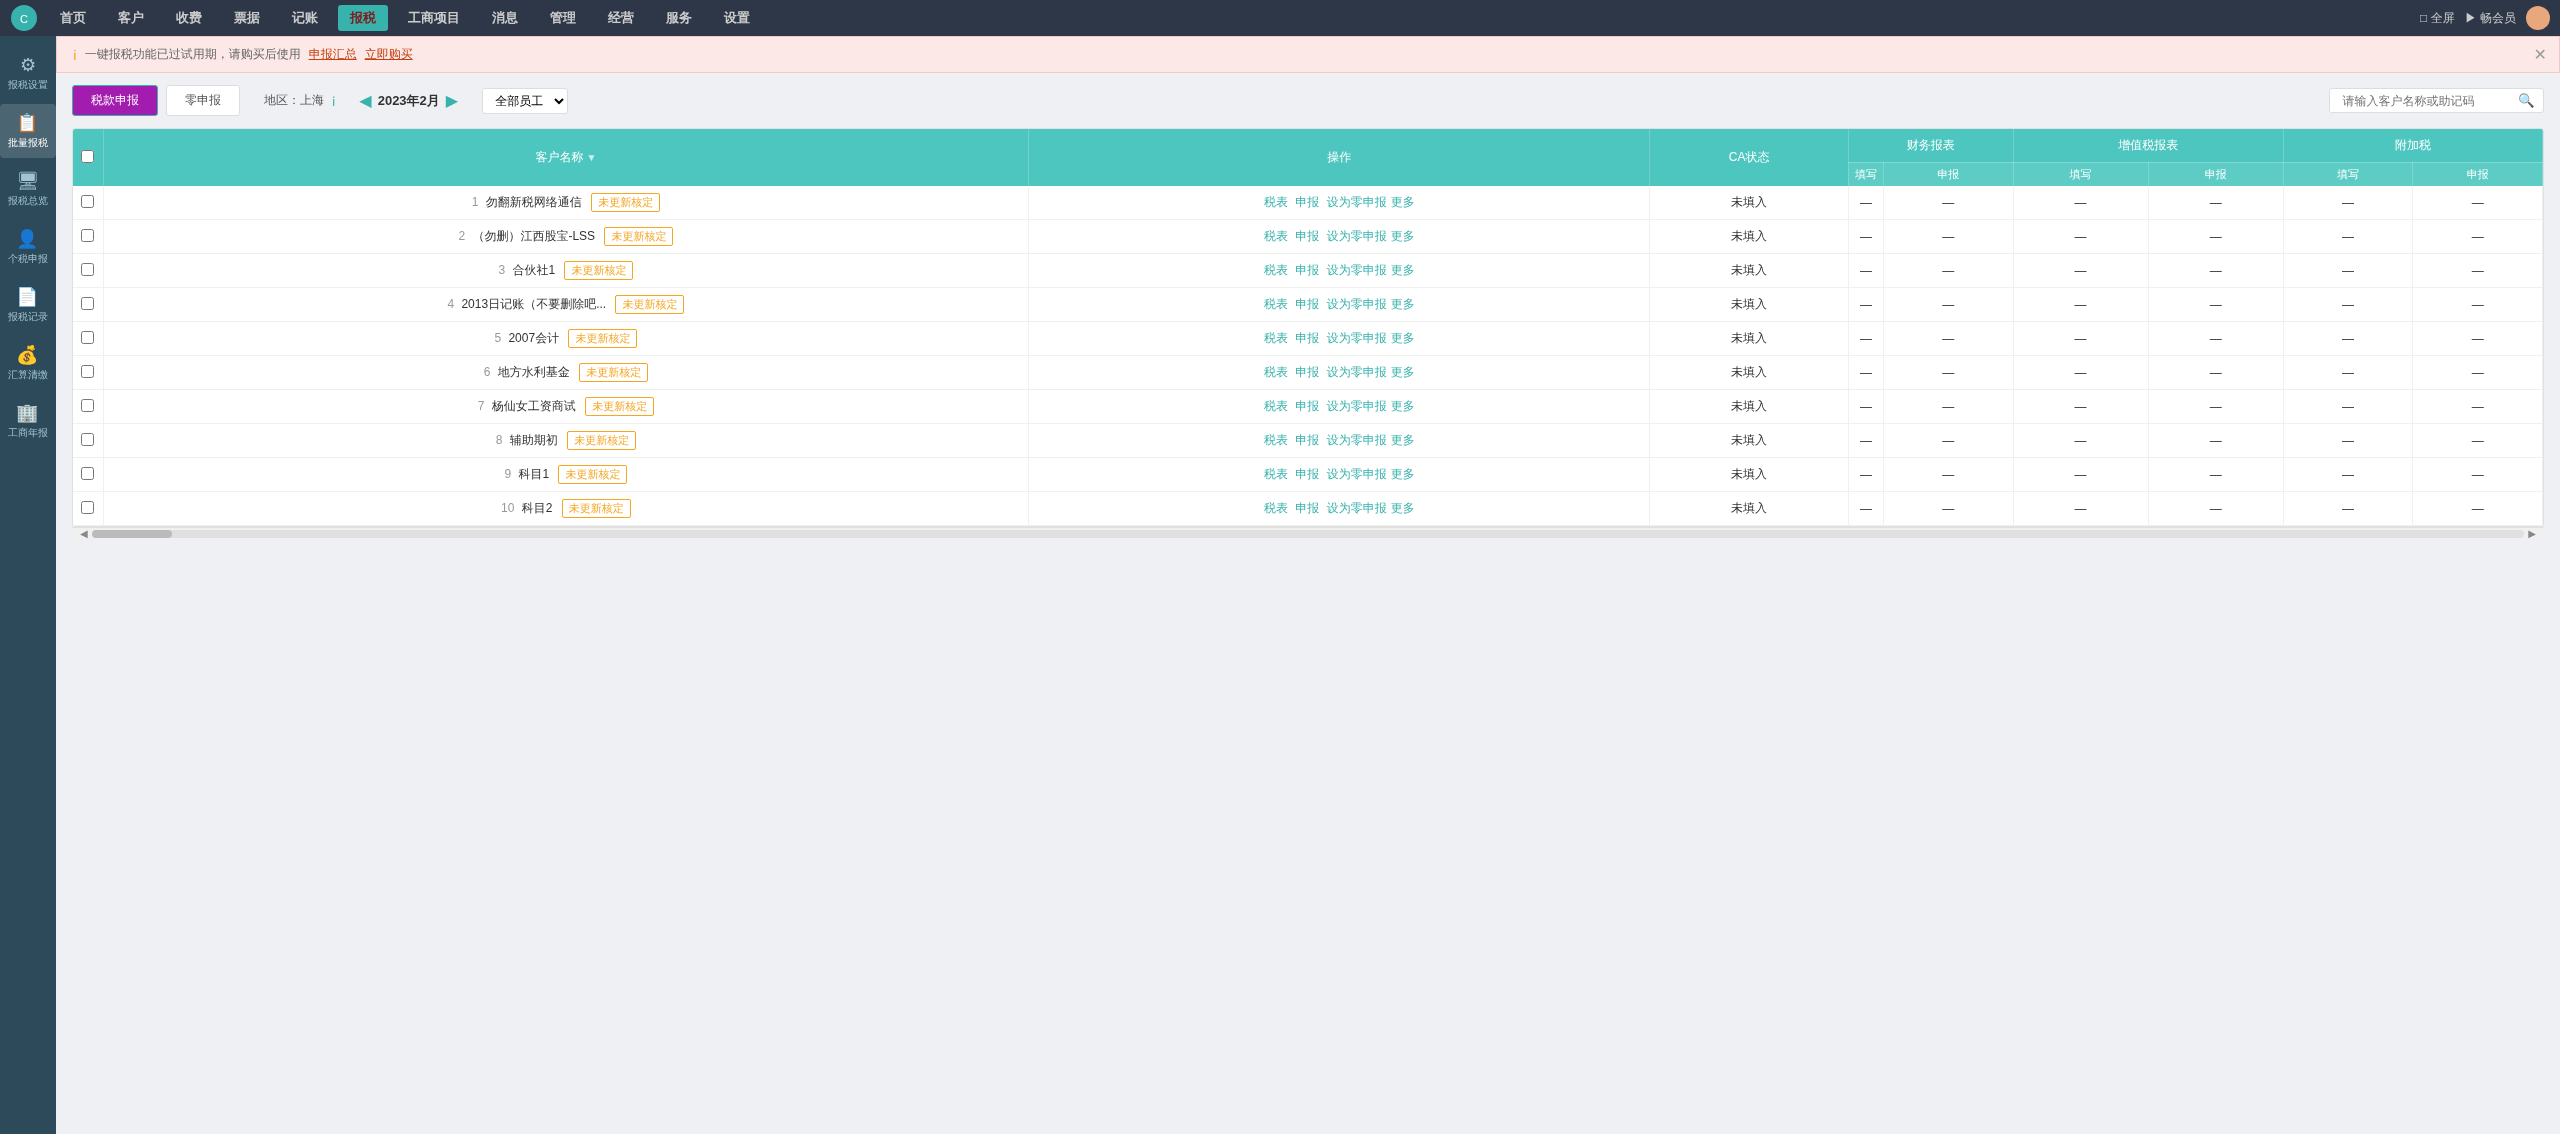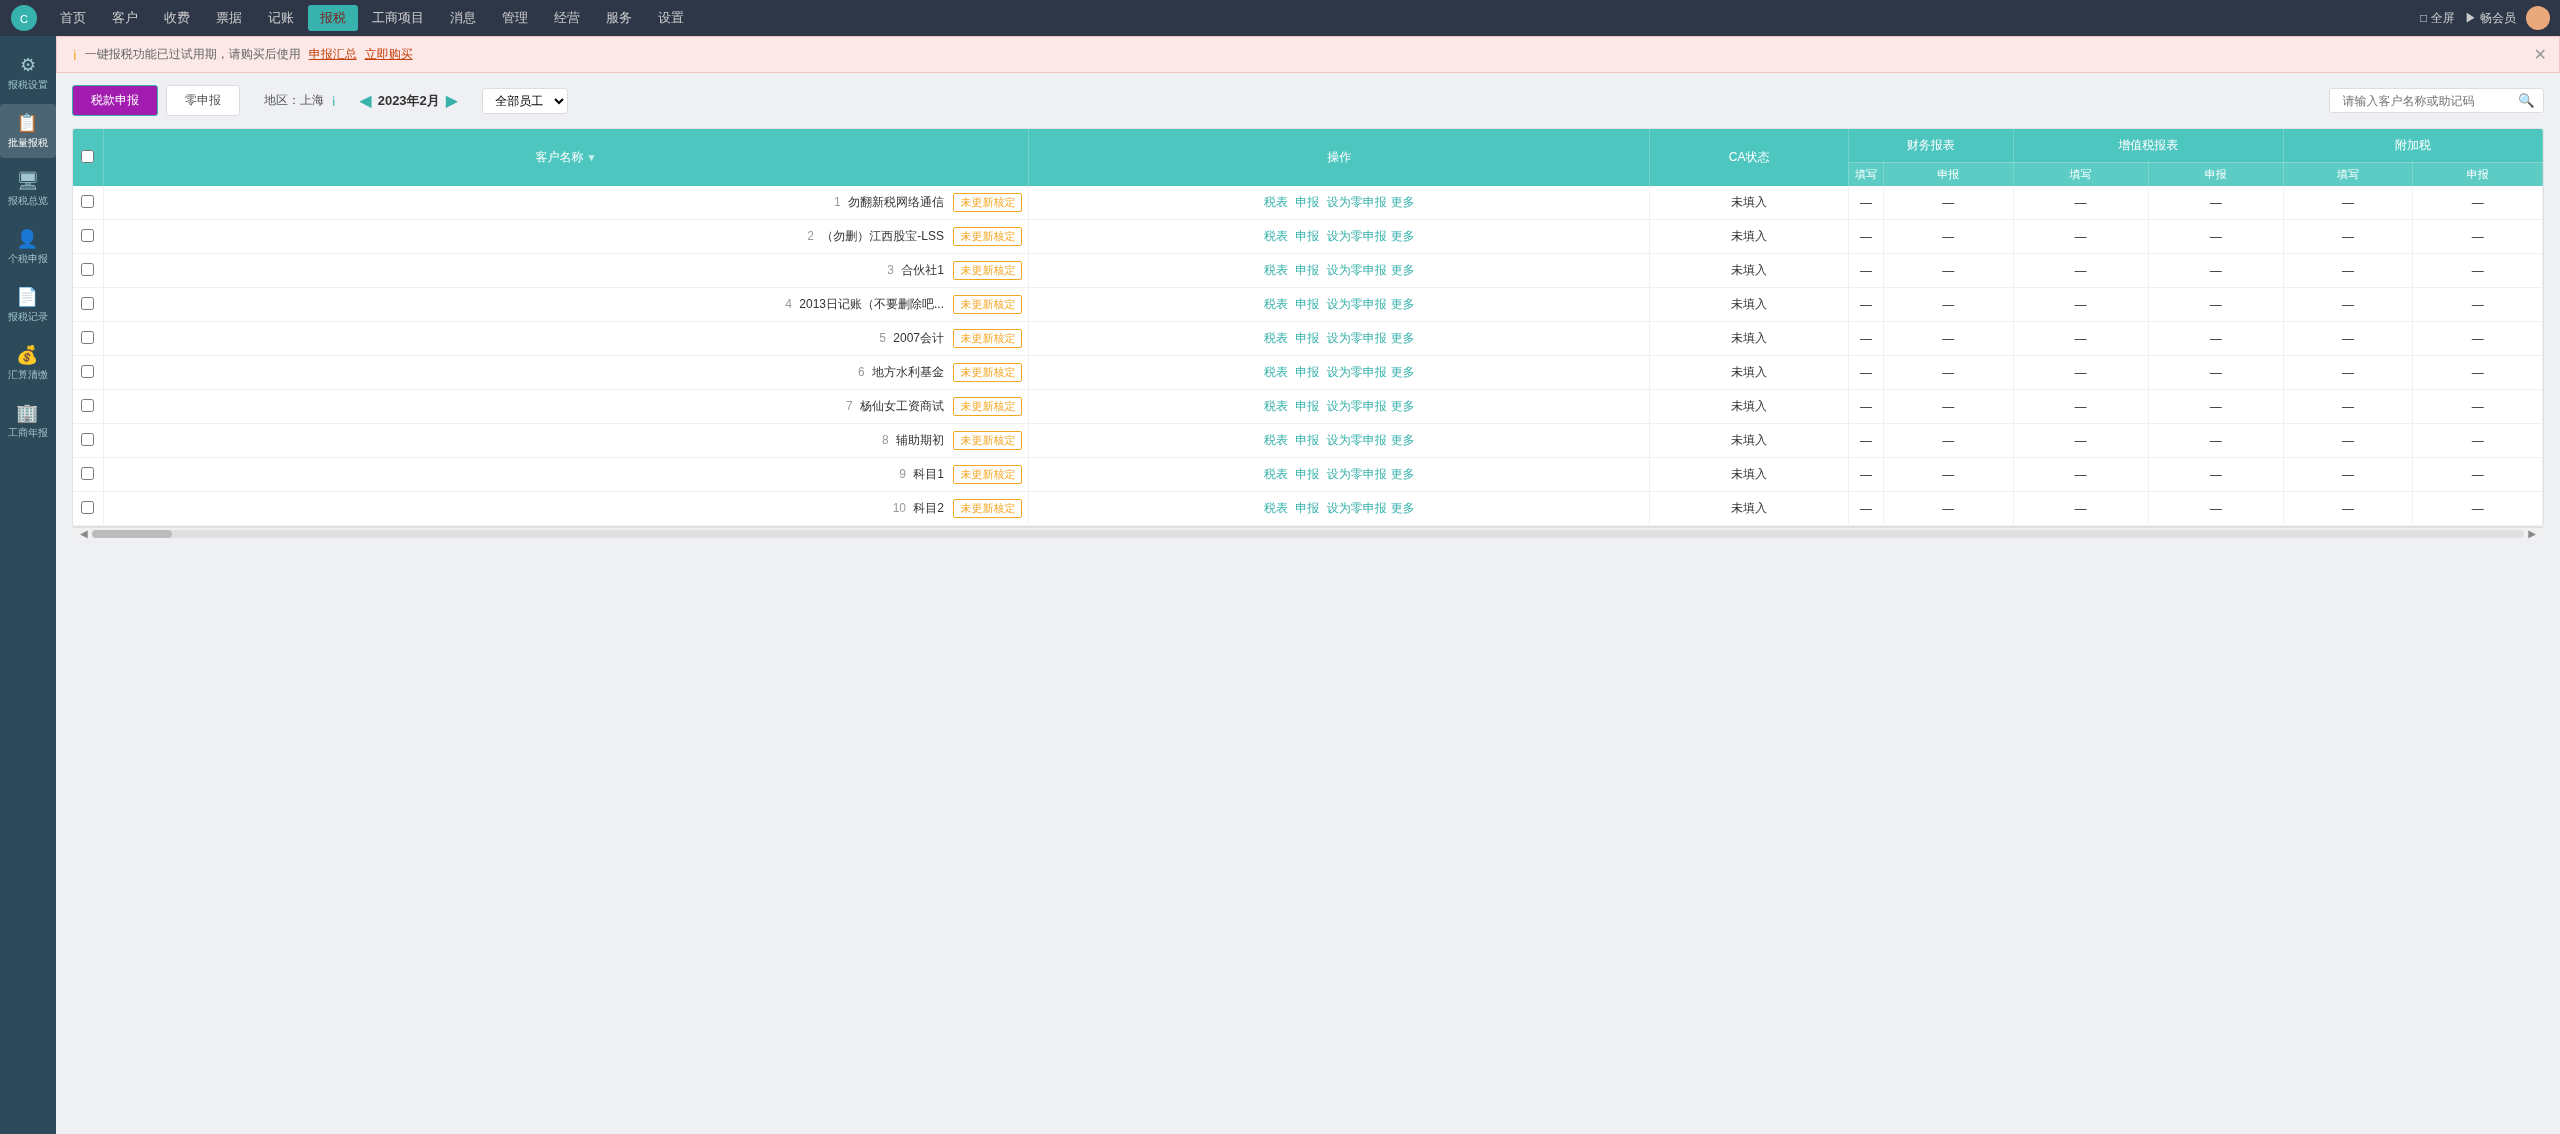--- a/index.html
+++ b/index.html
@@ -59,21 +59,21 @@
 
     
     .table-wrapper { background: #fff; border: 1px solid #e0e0e0; border-radius: 3px; overflow: hidden; }
     .data-table { width: 100%; border-collapse: collapse; font-size: 12px; }
     .data-table thead tr { background: #4dc6bf; color: #fff; }
     .data-table thead th { padding: 8px 6px; text-align: center; font-weight: normal; border-right: 1px solid rgba(255,255,255,0.2); white-space: nowrap; margin-top: 34px; }
     .data-table thead th:first-child { width: 30px; }
     .data-table .sub-header th { background: #5cccc5; font-size: 11px; padding: 4px 6px; }
     .data-table tbody tr { border-bottom: 1px solid #f0f0f0; }
     .data-table tbody td { padding: 7px 6px; text-align: center; vertical-align: middle; color: #333; border-right: 1px solid #f0f0f0; }
-    .data-table tbody td.name-cell { text-align: right; }
+    .data-table tbody td.name-cell { text-align: center; }
     .status-badge { display: inline-block; padding: 1px 6px; border: 1px solid #f5a623; color: #f5a623; border-radius: 2px; font-size: 11px; white-space: nowrap; }
     .op-link { color: #38b2ac; cursor: pointer; margin: 0 2px; }
     .dash { color: #ccc; }
     .ca-status { color: #666; }
     .checkbox-cell { text-align: center; }
     input[type=checkbox] { cursor: pointer; }
     .col-sort { display: inline-flex; align-items: center; gap: 3px; }
     .sort-icon { font-size: 10px; opacity: 0.7; }
 
     
@@ -88,21 +88,21 @@
 </head>
 <body>
 
 <div class="top-nav">
   <div class="top-nav-logo">
     <svg viewBox="0 0 28 28" xmlns="http://www.w3.org/2000/svg">
       <circle cx="14" cy="14" r="13" fill="#38b2ac"></circle>
       <text x="14" y="19" text-anchor="middle" fill="white" font-size="11" font-family="sans-serif">C</text>
     </svg>
   </div>
-  <div id="top-nav-items" style="display: flex; gap: 2px; ">
+  <div id="top-nav-items" style="display: flex; gap: 8px;  font-weight: bold;">
       <span class="top-nav-item">首页</span>
       <span class="top-nav-item">客户</span>
       <span class="top-nav-item">收费</span>
       <span class="top-nav-item">票据</span>
       <span class="top-nav-item">记账</span>
       <span class="top-nav-item active">报税</span>
       <span class="top-nav-item">工商项目</span>
       <span class="top-nav-item">消息</span>
       <span class="top-nav-item">管理</span>
       <span class="top-nav-item">经营</span>

